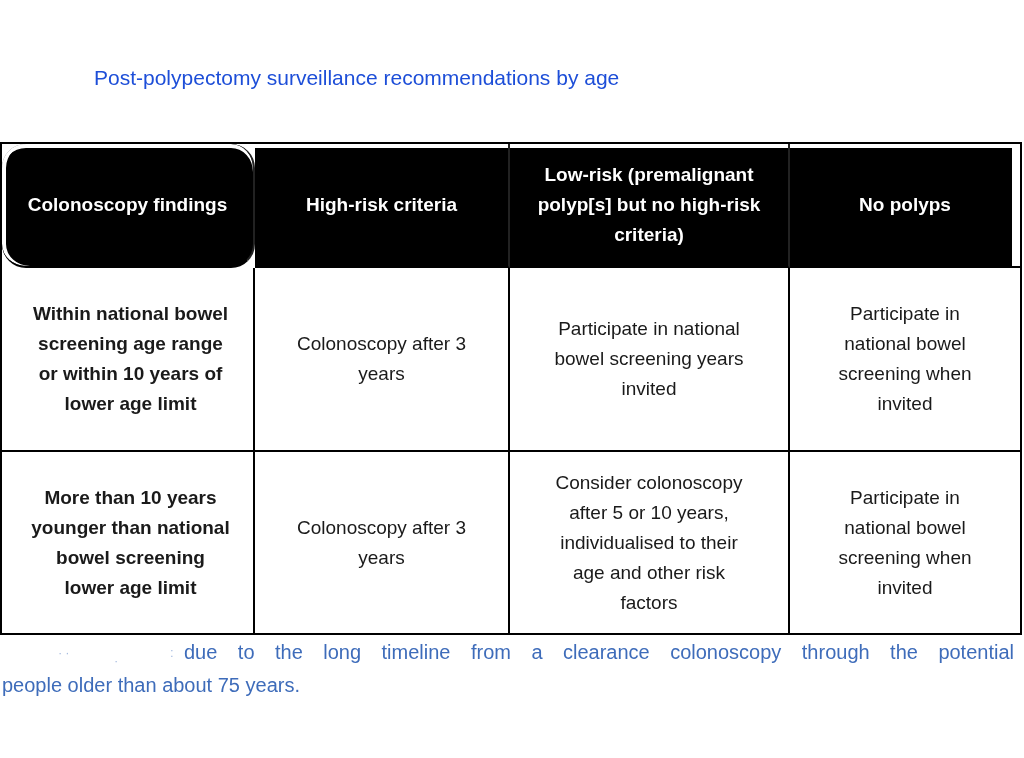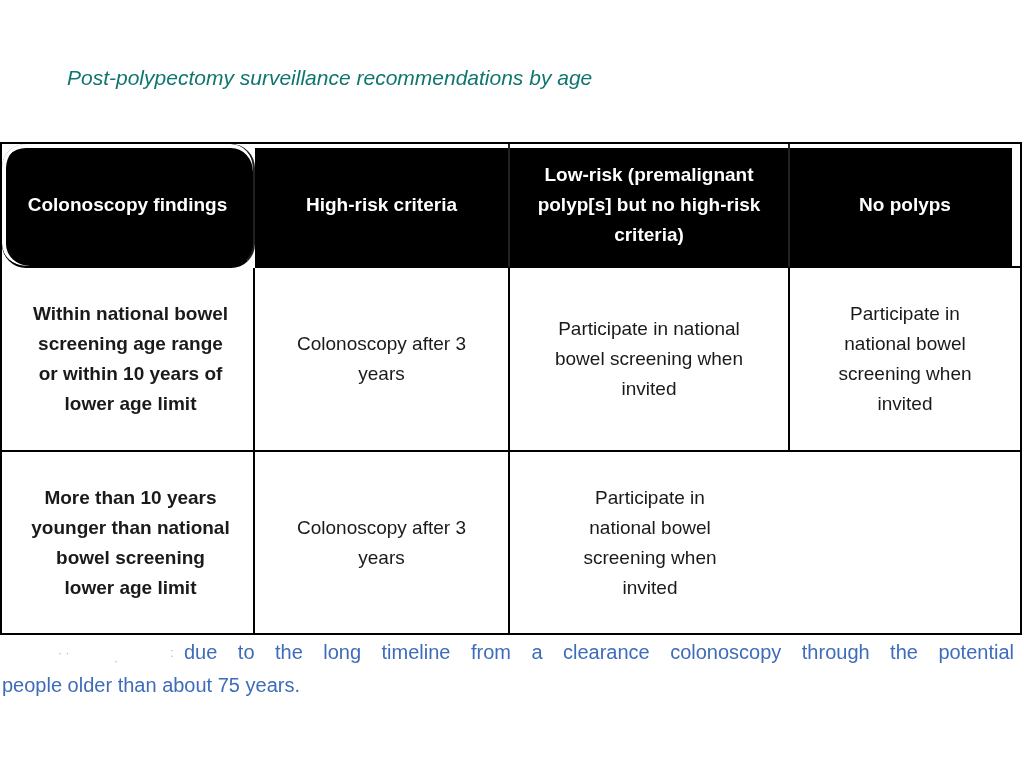--- a/index.html
+++ b/index.html
@@ -8,25 +8,24 @@
     width: 1024px;
     height: 758px;
     background: #ffffff;
     overflow: hidden;
     font-family: "Liberation Sans", sans-serif;
   }
 
   
   #doc-title {
     position: absolute;
-    left: 67px;
+    left: 94px;
     top: 66px;
     font-size: 21px;
-    font-style: italic;
-    color: #0f766e;
+    color: #1d4ed8;
     white-space: nowrap;
   }
 
   
   #findings-table {
     position: absolute;
     left: 0;
     top: 142px;
     width: 1022px;
     height: 493px;
@@ -111,33 +110,38 @@
 criteria)</div>
     <div class="cell hdr last-col">No polyps</div>
 
     <div class="cell bold">Within national bowel
 screening age range
 or within 10 years of
 lower age limit</div>
     <div class="cell">Colonoscopy after 3
 years</div>
     <div class="cell">Participate in national
-bowel screening when
+bowel screening years
 invited</div>
     <div class="cell last-col">Participate in
 national bowel
 screening when
 invited</div>
 
     <div class="cell bold last-row">More than 10 years
 younger than national
 bowel screening
 lower age limit</div>
     <div class="cell last-row">Colonoscopy after 3
 years</div>
+    <div class="cell last-row">Consider colonoscopy
+after 5 or 10 years,
+individualised to their
+age and other risk
+factors</div>
     <div class="cell last-row last-col">Participate in
 national bowel
 screening when
 invited</div>
   </div>
 
   <div id="note-paragraph">
     <span id="artifact-1" class="artifact">··</span>
     <span id="artifact-2" class="artifact">·</span>
     <span id="artifact-3" class="artifact">:</span>

